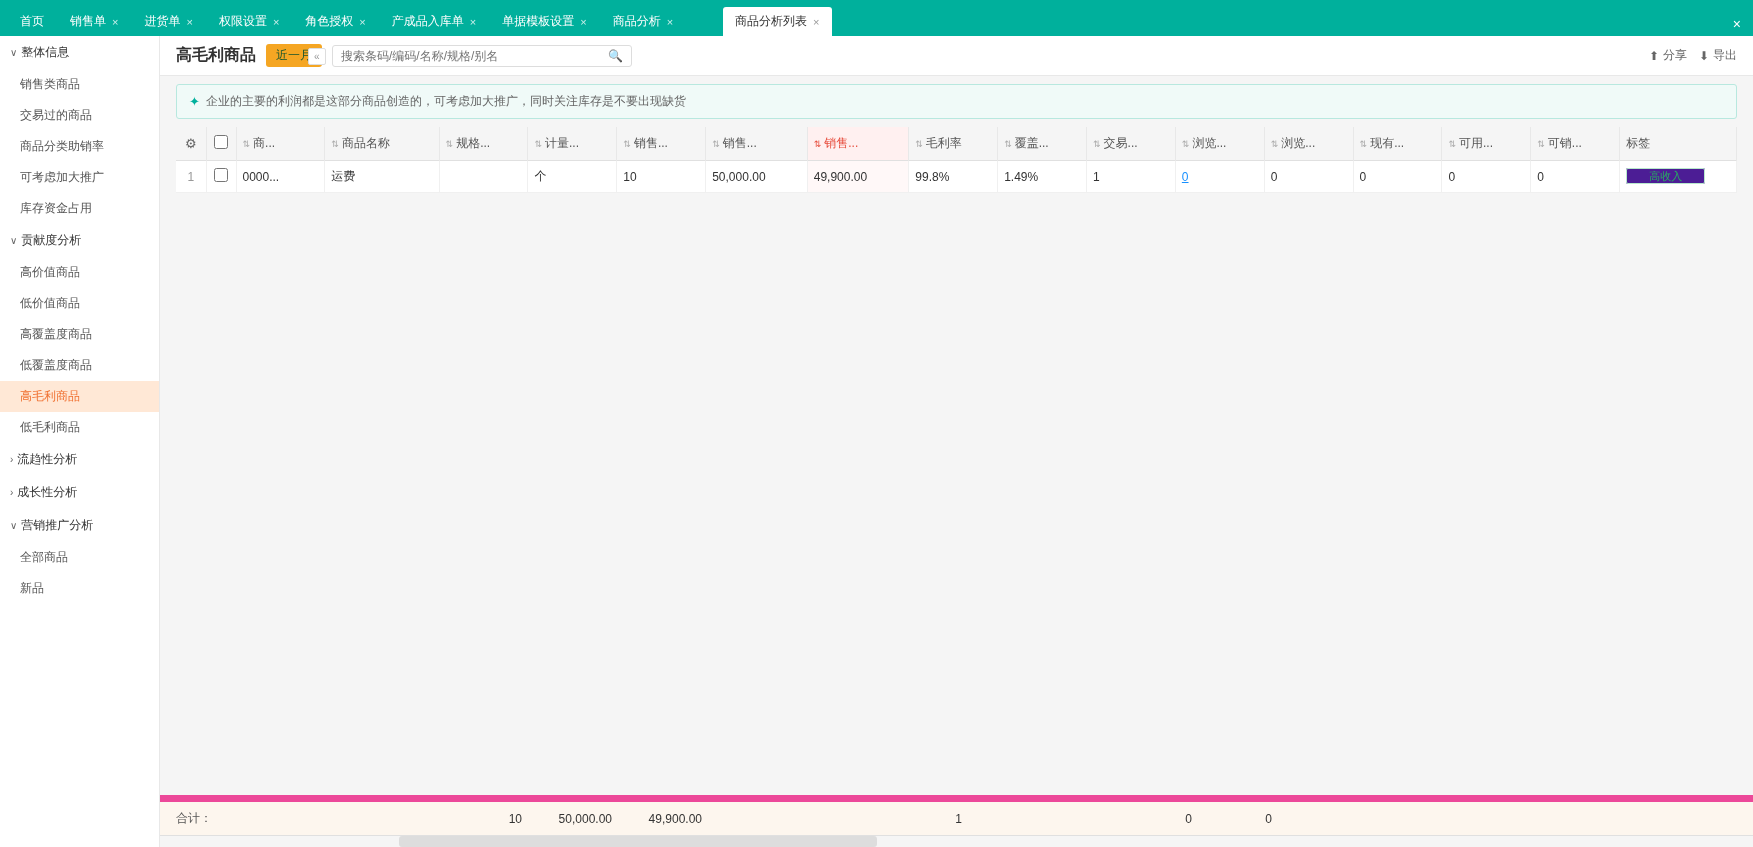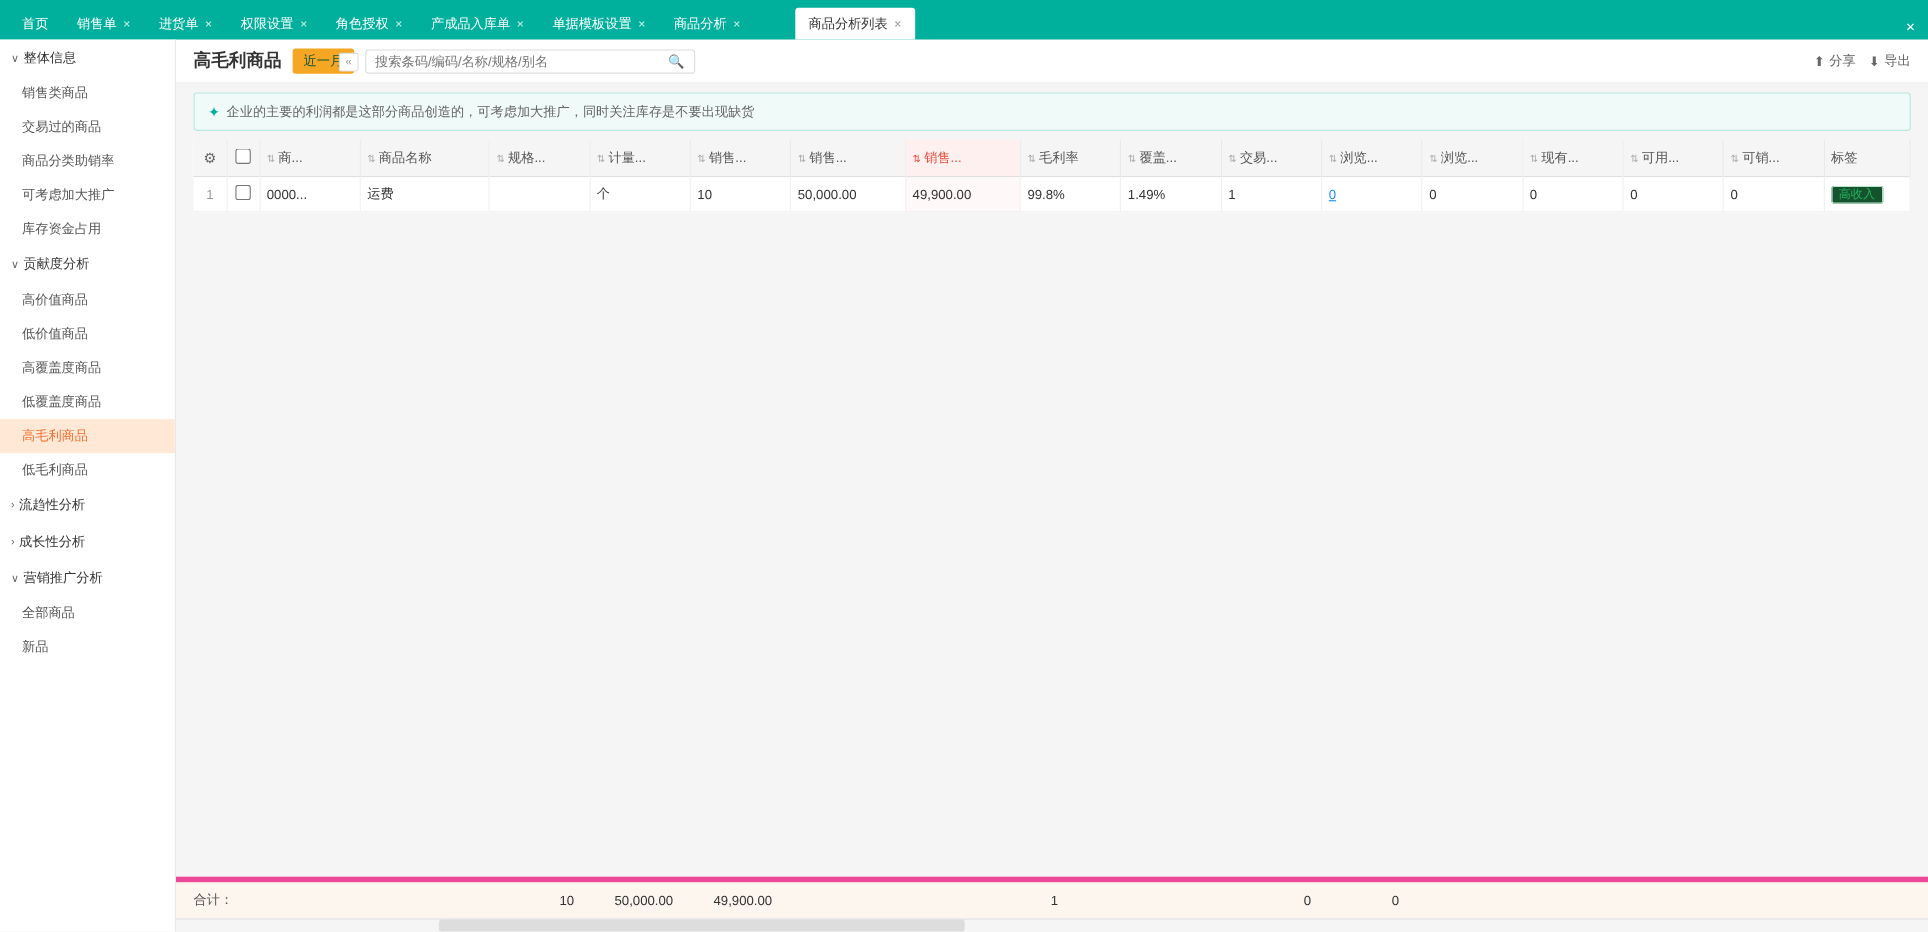--- a/index.html
+++ b/index.html
@@ -185,33 +185,33 @@
     tbody tr {
       border-bottom: 1px solid #f0f0f0;
     }
     tbody td {
       padding: 7px 6px;
       color: #333;
       white-space: nowrap;
       border-right: 1px solid #f0f0f0;
     }
     .tag-badge {
-      background: #14532d;
+      background: #4c1d95;
       color: #27ae60;
       border: 1px solid #b8e8cc;
       border-radius: 2px;
-      padding: 1px 6px;
+      padding: 1px 22px;
       font-size: 11px;
     }
     .link-cell { color: #1890ff; text-decoration: underline; cursor: pointer; }
 
     
     .footer-totals {
       background: #fdf6ee;
-      border-top: 5px solid #ec4899;
+      border-top: 7px solid #ec4899;
       padding: 8px 16px;
       display: flex;
       align-items: center;
       gap: 0;
       min-height: 38px;
     }
     .footer-totals .total-label {
       color: #555;
       padding-right: 10px;
       font-size: 12px;

